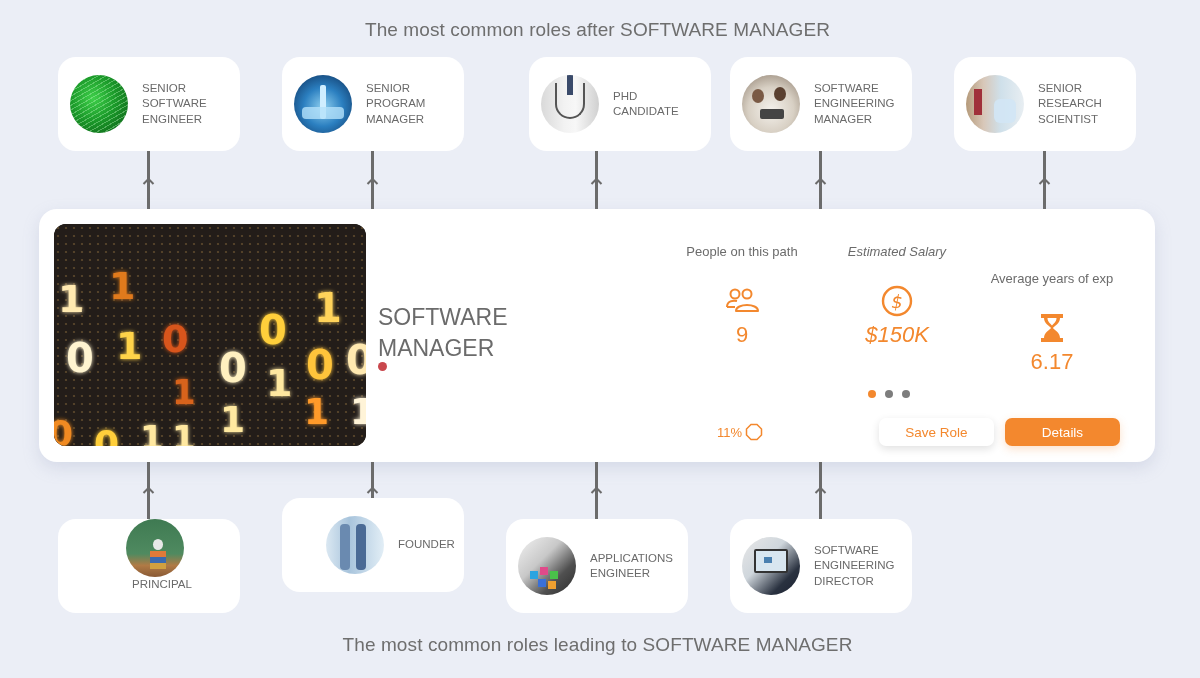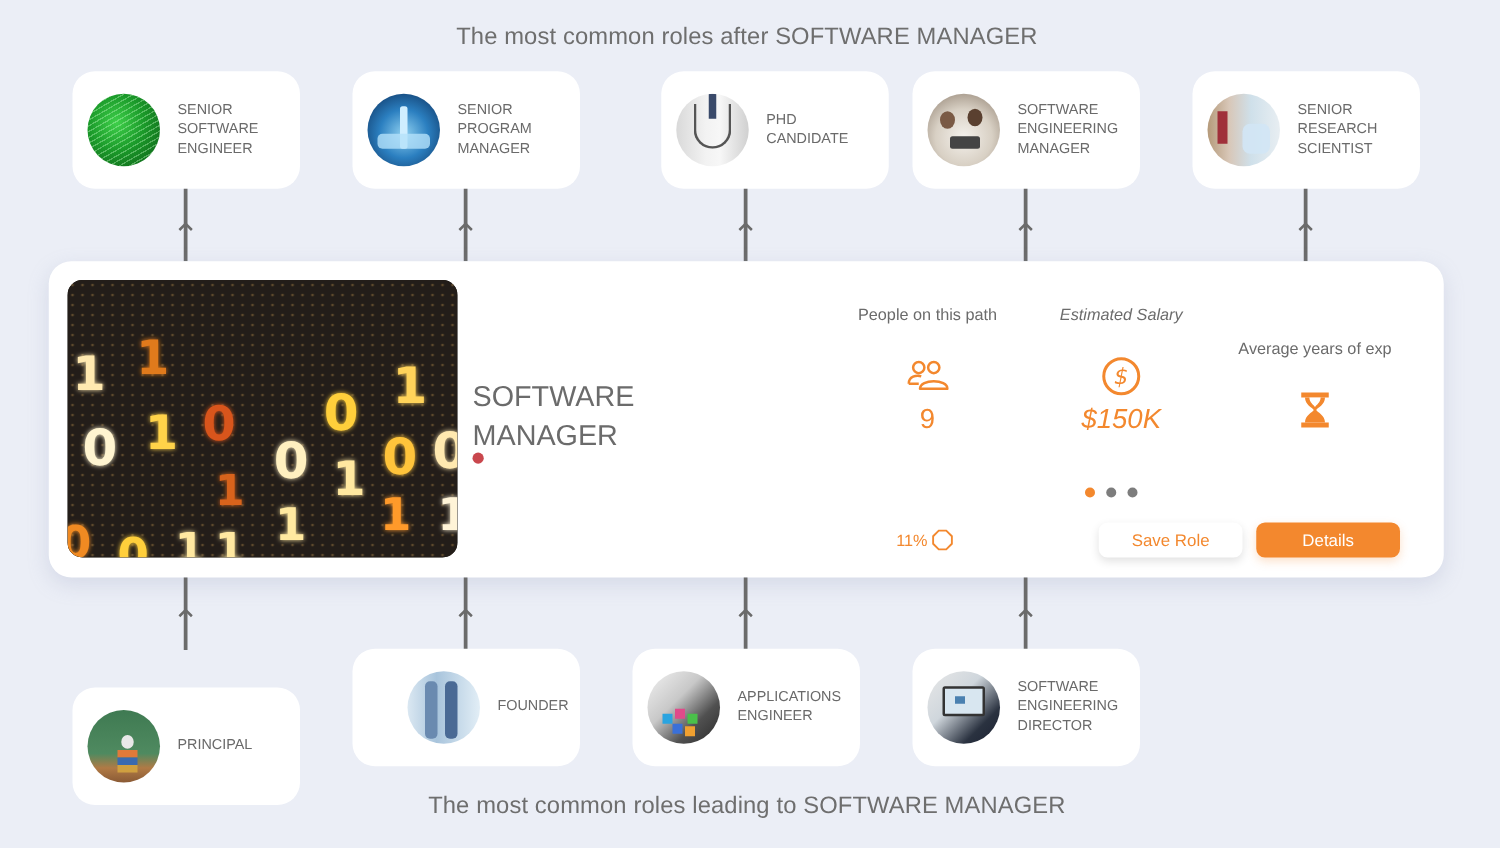--- a/index.html
+++ b/index.html
@@ -187,20 +187,21 @@
   <div class="stat" style="left:938px;margin-top:27px;">
     <div class="stat-label">Average years of exp</div>
     <div class="stat-icon">
       <svg width="24" height="30" viewBox="0 0 24 30">
         <rect x="1" y="1" width="22" height="4" fill="#f3882e"></rect>
         <rect x="1" y="25" width="22" height="4" fill="#f3882e"></rect>
         <path d="M4 5 L20 5 C20 11, 14 13, 13 15 C14 17, 20 19, 20 25 L4 25 C4 19, 10 17, 11 15 C10 13, 4 11, 4 5 Z" fill="#f3882e"></path>
         <path d="M7.5 5 L16.5 5 C16.5 9, 13 11, 12 12.5 C11 11, 7.5 9, 7.5 5 Z" fill="#fff"></path>
       </svg>
     </div>
+    <div class="stat-value">6.17</div>
   </div>
 
   <div class="pager">
     <div class="dot active"></div>
     <div class="dot"></div>
     <div class="dot"></div>
   </div>
 
   <div class="match">
     <span>11%</span>
@@ -227,30 +228,30 @@
   <svg class="arrow" style="top:22px;" viewBox="0 0 13 13">
       <polyline points="1.5,9 6.5,4 11.5,9" fill="none" stroke="#6b6b6b" stroke-width="2"></polyline>
     </svg>
 </div>
 <div class="connector" style="left:819px;top:462px;">
   <svg class="arrow" style="top:22px;" viewBox="0 0 13 13">
       <polyline points="1.5,9 6.5,4 11.5,9" fill="none" stroke="#6b6b6b" stroke-width="2"></polyline>
     </svg>
 </div>
 
-<div class="role-card" style="left:58px;top:550px;">
+<div class="role-card" style="left:58px;top:519px;flex-direction:column;">
   <div class="role-thumb" style="background: linear-gradient(180deg, #3f7a52 0%, #4f8a60 60%, #b07a45 80%, #8a5a35 100%);">
     <div style="position:absolute;left:24px;top:32px;width:16px;height:6px;background:#e07a3a;"></div>
     <div style="position:absolute;left:24px;top:38px;width:16px;height:6px;background:#3a6ab0;"></div>
     <div style="position:absolute;left:24px;top:44px;width:16px;height:6px;background:#d0a040;"></div>
     <div style="position:absolute;left:27px;top:20px;width:10px;height:11px;border-radius:50%;background:#e8e8e8;"></div>
   </div>
   <div class="role-name">PRINCIPAL</div>
 </div>
-<div class="role-card" style="left:282px;top:519px;padding-left:44px;">
+<div class="role-card" style="left:282px;top:498px;padding-left:44px;">
   <div class="role-thumb" style="background: linear-gradient(90deg, #dbe8f2 0%, #a8c4dc 40%, #e2eef6 100%);">
     <div style="position:absolute;left:14px;top:8px;width:10px;height:46px;background:#6a8ab0;border-radius:4px;"></div>
     <div style="position:absolute;left:30px;top:8px;width:10px;height:46px;background:#4a6a95;border-radius:4px;"></div>
   </div>
   <div class="role-name">FOUNDER</div>
 </div>
 <div class="role-card" style="left:506px;top:519px;">
   <div class="role-thumb" style="background: linear-gradient(135deg, #f2f2f2 0%, #c8c8c8 40%, #505050 70%, #2a2a2a 100%);">
     <div style="position:absolute;left:12px;top:34px;width:8px;height:8px;background:#2aa4e0;"></div>
     <div style="position:absolute;left:22px;top:30px;width:8px;height:8px;background:#e04a8a;"></div>

